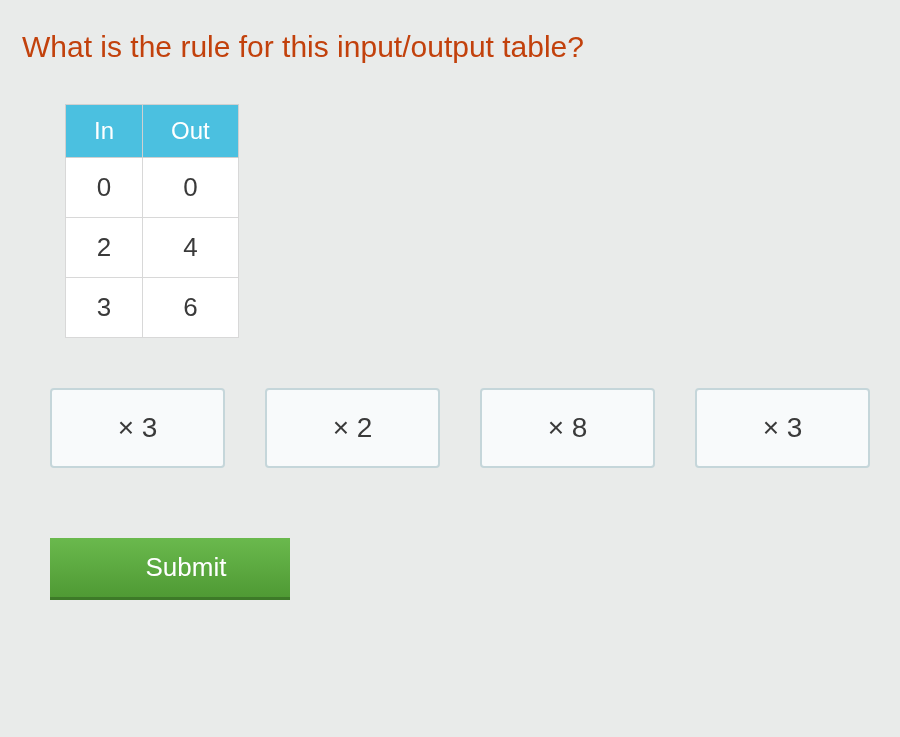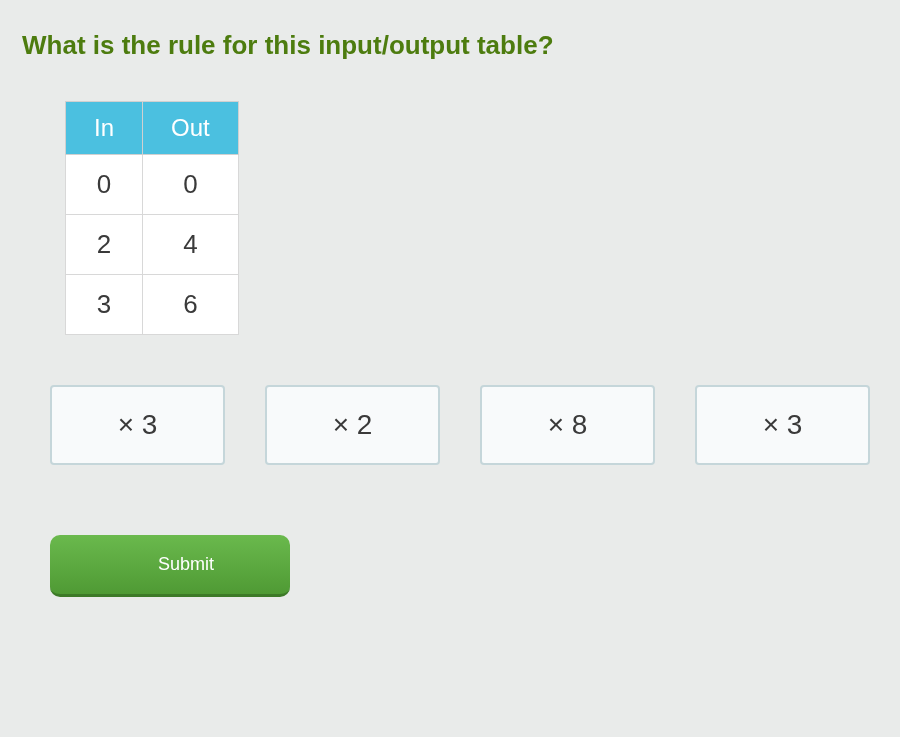--- a/index.html
+++ b/index.html
@@ -10,25 +10,24 @@
     body {
       font-family: Verdana, Geneva, sans-serif;
       background: #e9ebea;
       width: 900px;
       height: 737px;
       padding: 30px 20px 20px 20px;
       color: #3a3a3a;
       position: relative;
     }
     .question {
-      font-size: 26px;
-      color: #4d7c0f;
+      font-size: 30px;
+      color: #c2410c;
       margin-bottom: 40px;
       padding-left: 2px;
-      font-weight: bold;
     }
     .io-table {
       border-collapse: collapse;
       margin-left: 45px;
       margin-bottom: 50px;
       background: #ffffff;
     }
     .io-table th {
       background: #4bc0e0;
       color: #ffffff;
@@ -67,24 +66,24 @@
       display: flex;
       align-items: center;
       justify-content: center;
     }
     .submit-btn {
       background: #5aa83d;
       background: linear-gradient(#6ab94d, #4f9a34);
       color: #ffffff;
       border: none;
       border-bottom: 3px solid #3d7a28;
-      border-radius: 10px;
+      border-radius: 0;
       width: 240px;
       height: 62px;
-      font-size: 18px;
+      font-size: 26px;
       cursor: pointer;
       font-family: inherit;
       margin-left: 30px;
       padding-left: 32px;
     }
   </style>
 </head>
 <body>
 
 

